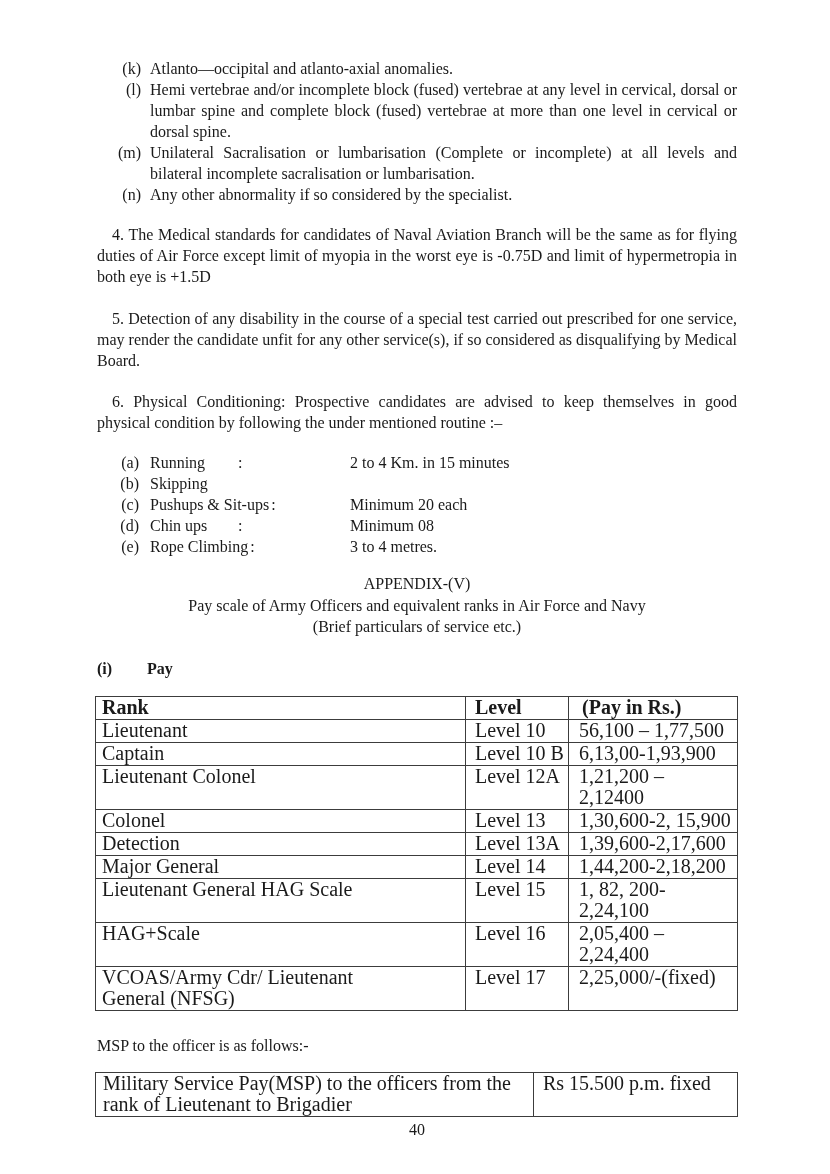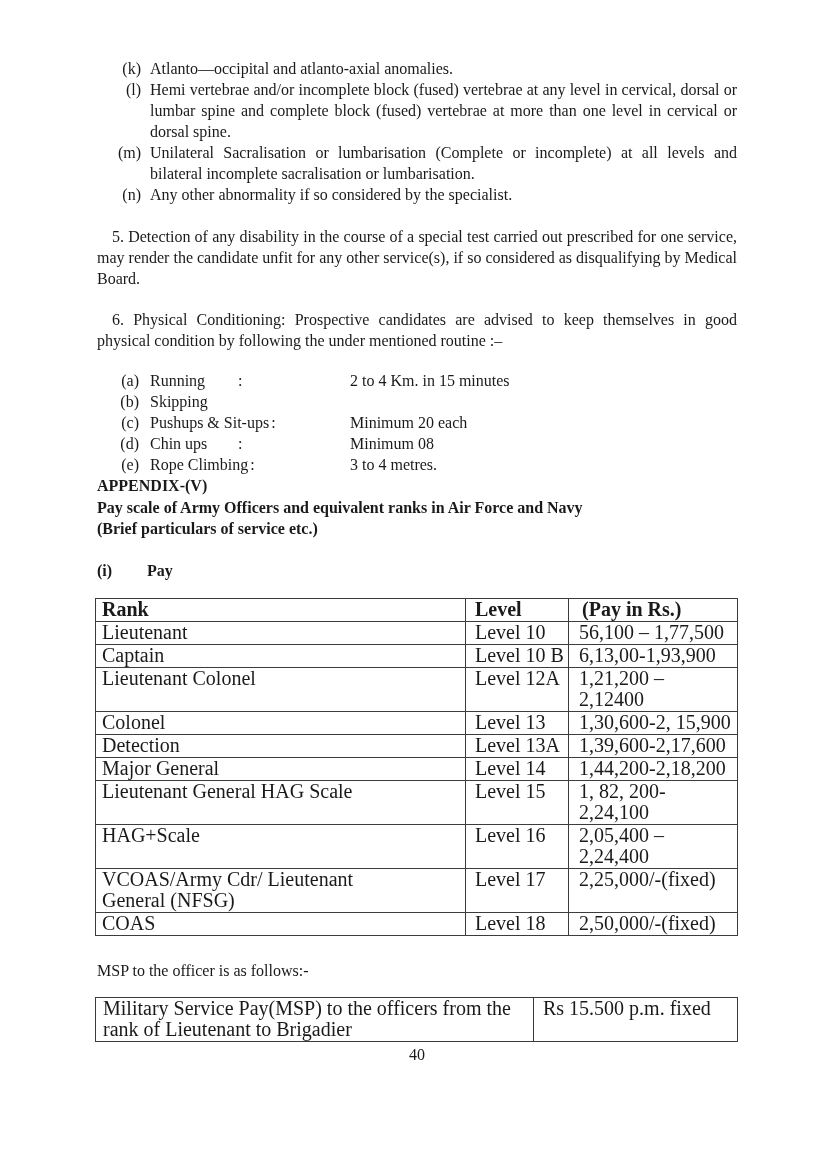--- a/index.html
+++ b/index.html
@@ -23,21 +23,21 @@
   
   .routine{margin-top:19px;}
   .routine .row{display:flex;line-height:21px;}
   .rlabel{flex:0 0 53px;padding-right:11px;text-align:right;box-sizing:border-box;}
   .rmid{flex:0 0 200px;}
   .rname{display:inline-block;min-width:86px;}
   .rcolon{display:inline-block;margin-left:2px;}
   .rvalue{flex:1;}
 
   
-  .headings{margin-top:0;font-weight:bold;line-height:21.5px;}
+  .headings{margin-top:16px;text-align:center;font-weight:normal;line-height:21.5px;}
   .headings div{white-space:nowrap;}
 
   
   .payhead{display:flex;font-weight:bold;margin-top:20px;line-height:21px;}
   .payhead .lbl{flex:0 0 50px;}
 
   
   table{border-collapse:collapse;table-layout:fixed;margin-left:-2px;}
   td,th{
     border:1px solid #3c3c3c;line-height:21px;padding:0 4px 1px 6px;
@@ -76,20 +76,21 @@
       <div class="row">
         <span class="mlabel">(m)</span>
         <span class="mtext">Unilateral Sacralisation or lumbarisation (Complete or incomplete) at all levels and bilateral incomplete sacralisation or lumbarisation.</span>
       </div>
       <div class="row">
         <span class="mlabel">(n)</span>
         <span class="mtext">Any other abnormality if so considered by the specialist.</span>
       </div>
     </div>
 
+    <p class="para p4">4. The Medical standards for candidates of Naval Aviation Branch will be the same as for flying duties of Air Force except limit of myopia in the worst eye is -0.75D and limit of hypermetropia in both eye is +1.5D</p>
     <p class="para p5">5. Detection of any disability in the course of a special test carried out prescribed for one service, may render the candidate unfit for any other service(s), if so considered as disqualifying by Medical Board.</p>
     <p class="para p6">6. Physical Conditioning: Prospective candidates are advised to keep themselves in good physical condition by following the under mentioned routine :–</p>
 
     <div class="routine">
       <div class="row">
         <span class="rlabel">(a)</span>
         <span class="rmid"><span class="rname">Running</span><span class="rcolon">:</span></span>
         <span class="rvalue">2 to 4 Km. in 15 minutes</span>
       </div>
       <div class="row">
@@ -177,25 +178,20 @@
         <tr>
           <td>HAG+Scale</td>
           <td>Level 16</td>
           <td>2,05,400 – 2,24,400</td>
         </tr>
         <tr class="row-tall">
           <td>VCOAS/Army Cdr/ Lieutenant General (NFSG)</td>
           <td>Level 17</td>
           <td>2,25,000/-(fixed)</td>
         </tr>
-        <tr>
-          <td>COAS</td>
-          <td>Level 18</td>
-          <td>2,50,000/-(fixed)</td>
-        </tr>
       </tbody>
     </table>
 
     <p class="msp-note">MSP to the officer is as follows:-</p>
 
     <table class="msptable">
       <colgroup>
           <col style="width:438px">
           <col style="width:204px">
         </colgroup>

